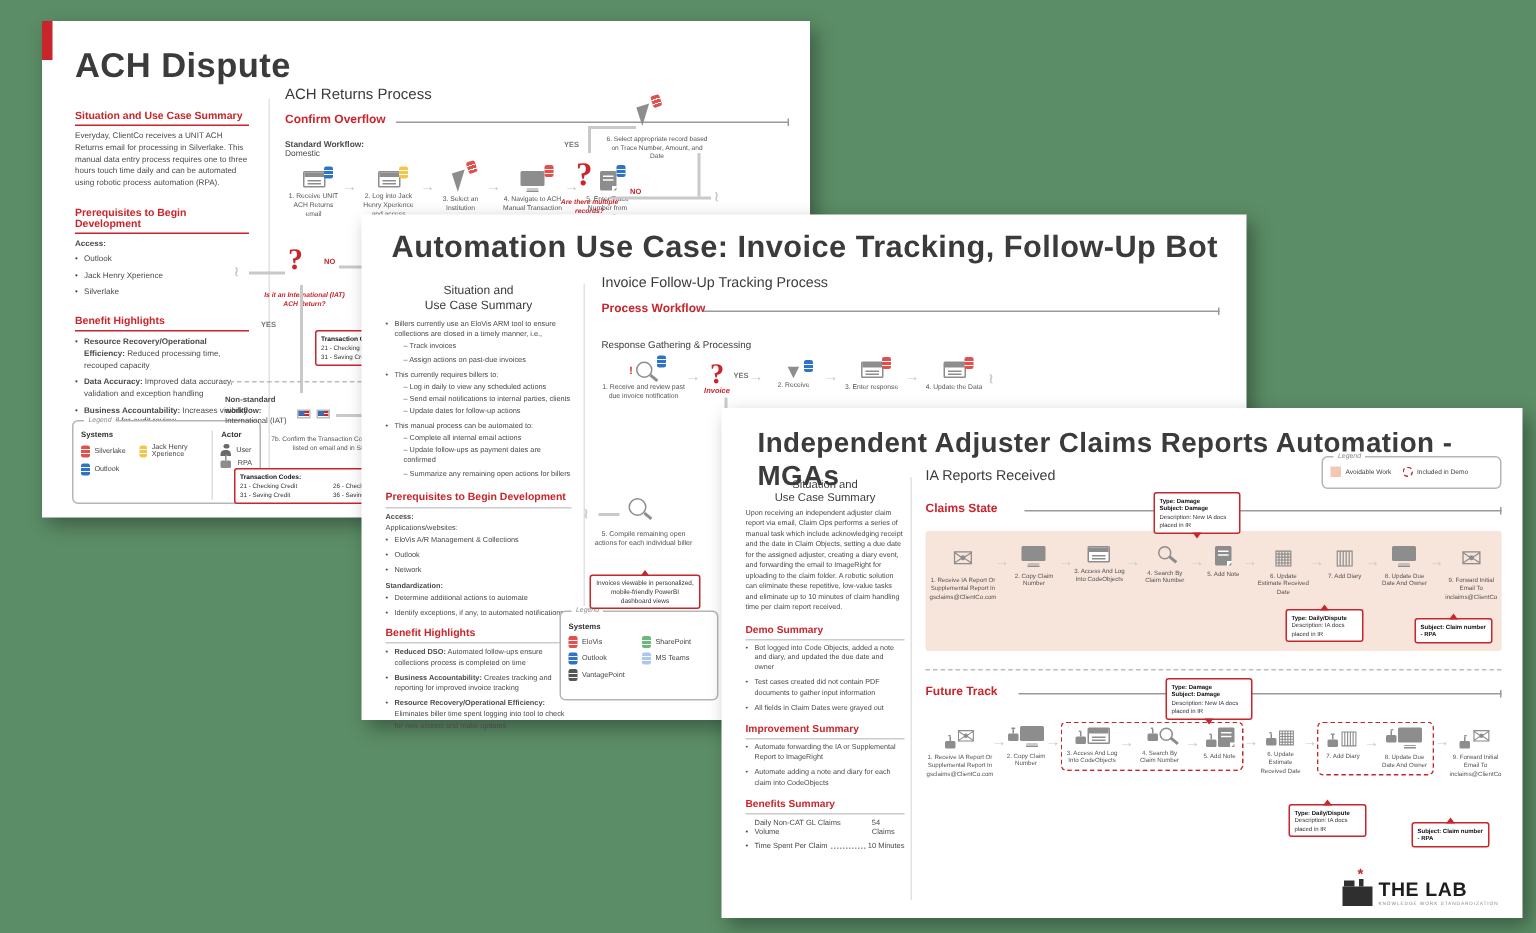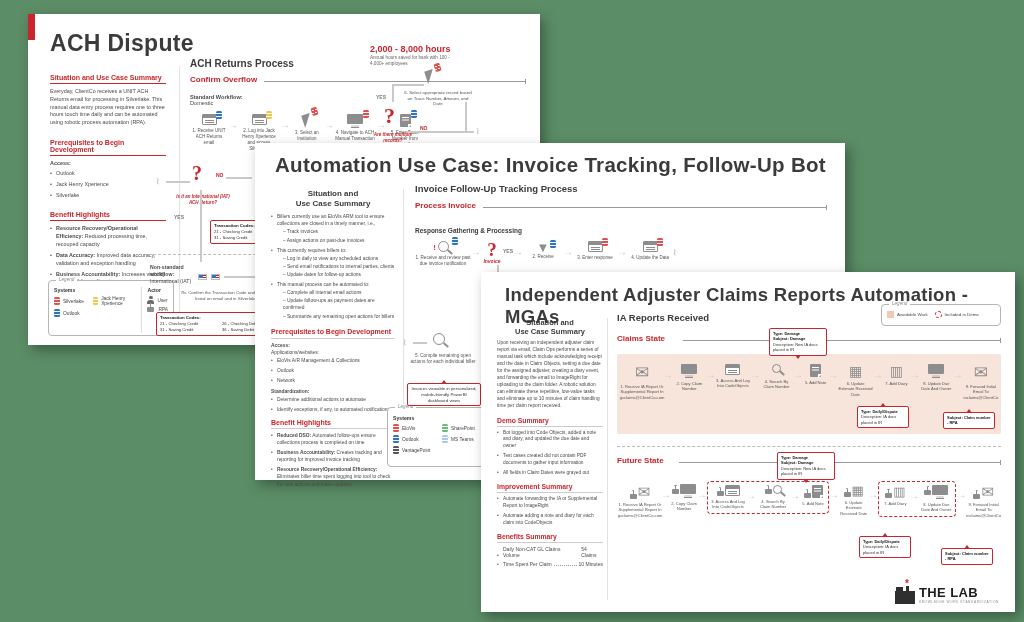--- a/index.html
+++ b/index.html
@@ -1,25 +1,25 @@
 <!DOCTYPE html>
 <html><head>
 <meta charset="utf-8">
 <style>
   *{margin:0;padding:0;box-sizing:border-box}
   html,body{width:1024px;height:622px;overflow:hidden}
   body{font-family:"Liberation Sans",sans-serif;background:#5b8d66;position:relative;color:#4a4a4a}
   .page{position:absolute;background:#fff;box-shadow:4px 5px 12px rgba(0,0,0,.35)}
   #p1{left:28px;top:14px;width:512px;height:331px;z-index:1}
-  #p2{left:255px;top:143px;width:590px;height:337px;z-index:2}
+  #p2{left:241px;top:143px;width:590px;height:337px;z-index:2}
   #p3{left:481px;top:272px;width:534px;height:340px;z-index:3}
   .abs{position:absolute}
   .red{color:#c9252c}
   .t1{font-weight:bold;color:#3b3b3b;letter-spacing:.3px}
-  .h2{font-weight:bold;color:#3b3b3b}
+  .h2{font-weight:normal;color:#3b3b3b}
   .redh{color:#c9252c;font-weight:bold;border-bottom:1.4px solid #c9252c;padding-bottom:2px;margin-bottom:4px}
   .redh2{color:#c9252c;font-weight:bold;border-bottom:1px solid #ccc;padding-bottom:2px;margin-bottom:3px}
   .rule{border-top:1.2px solid #9a9a9a}
   .rule:after{content:"";display:block;float:right;width:1.2px;height:5px;background:#9a9a9a;margin-top:-3px}
   .dashrule{border-top:1px dashed #bbb}
   .body-sm{font-size:6px;line-height:1.45;color:#4a4a4a}
   ul{list-style:none}
   li{position:relative;padding-left:6px;margin-bottom:3px}
   li:before{content:"•";position:absolute;left:0;top:0}
   .subline{padding-left:6px;margin-top:1px;font-size:inherit}
@@ -153,24 +153,20 @@
           </div>
       </div>
     </div>
   </div>
 
   <div class="vdiv" style="left:151px;top:52px;height:254px"></div>
 
   <div class="h2 abs" style="left:162px;top:44px;font-size:10px">ACH Returns Process</div>
   <div class="abs red" style="left:162px;top:61px;font-size:8px;font-weight:bold">Confirm Overflow</div>
   <div class="abs rule" style="left:236px;right:14px;top:67px"></div>
-  <div class="abs" style="left:342px;top:30px;width:150px">
-    <div class="red" style="font-size:9px;font-weight:bold">2,000 - 8,000 hours</div>
-    <div style="font-size:4.6px;color:#666;width:86px;line-height:1.3;margin-top:1px">Annual hours saved for bank with 100 - 4,000+ employees</div>
-  </div>
   <div class="abs" style="left:162px;top:80px;font-size:5.6px">
     <b>Standard Workflow:</b><br><span>Domestic</span>
   </div>
 
   <div class="wf abs" style="left:162px;top:100px">
     <div class="step" style="width:38px">
       <span class="i i-brw">
           <span class="badge">
             <span class="db" style="background: rgb(47, 115, 196);"></span>
           </span>
@@ -315,21 +311,21 @@
     <ul class="body-sm" style="font-size:4.9px">
       <li><b>Reduced DSO:</b> <span>Automated follow-ups ensure collections process is completed on time</span></li>
       <li><b>Business Accountability:</b> <span>Creates tracking and reporting for improved invoice tracking</span></li>
       <li><b>Resource Recovery/Operational Efficiency:</b> <span>Eliminates biller time spent logging into tool to check for new actions and make updates</span></li>
     </ul>
   </div>
 
   <div class="vdiv" style="left:148px;top:46px;height:272px"></div>
 
   <div class="h2 abs" style="left:160px;top:40px;font-size:9.5px">Invoice Follow-Up Tracking Process</div>
-  <div class="abs red" style="left:160px;top:58px;font-size:8px;font-weight:bold">Process Invoice</div>
+  <div class="abs red" style="left:160px;top:58px;font-size:8px;font-weight:bold">Process Workflow</div>
   <div class="abs rule" style="left:228px;right:18px;top:64px"></div>
   <div class="h2 abs" style="left:160px;top:84px;font-size:6.5px">Response Gathering &amp; Processing</div>
 
   <div class="wf abs" style="left:160px;top:98px">
     <div class="step" style="width:56px">
       <span class="i i-search" style="width:11px;height:11px">
         <span class="abs" style="left:-5px;top:2px;color:#c9252c;font-size:7px;font-weight:bold">!</span>
         <span class="badge" style="right:-10px;top:-5px">
             <span class="db" style="background: rgb(47, 115, 196);"></span>
           </span>
@@ -510,21 +506,21 @@
     <b>Type: Damage</b><br><b>Subject: Damage</b><br><span>Description: New IA docs placed in IR</span>
   </div>
   <div class="co up" style="left:376px;top:134px;width:52px">
     <b>Type: Daily/Dispute</b><br><span>Description: IA docs placed in IR</span>
   </div>
   <div class="co up" style="left:462px;top:140px;width:52px">
     <b>Subject: Claim number - RPA</b>
   </div>
 
   <div class="abs dashrule" style="left:136px;top:174px;width:384px"></div>
-  <div class="abs red" style="left:136px;top:184px;font-size:8px;font-weight:bold">Future State</div>
+  <div class="abs red" style="left:136px;top:184px;font-size:8px;font-weight:bold">Future Track</div>
   <div class="abs rule" style="left:198px;right:14px;top:190px"></div>
 
   <div class="wf abs p3row" style="left:138px;top:212px;width:382px">
     <div class="step" style="width:42px">
         <span class="irow">
           <span class="bot"></span>
           <span class="gi" style="font-size:15px">✉</span>
         </span>
         <span class="lbl">1. Receive IA Report Or Supplemental Report In gsclaims@ClientCo.com</span>
       </div>

